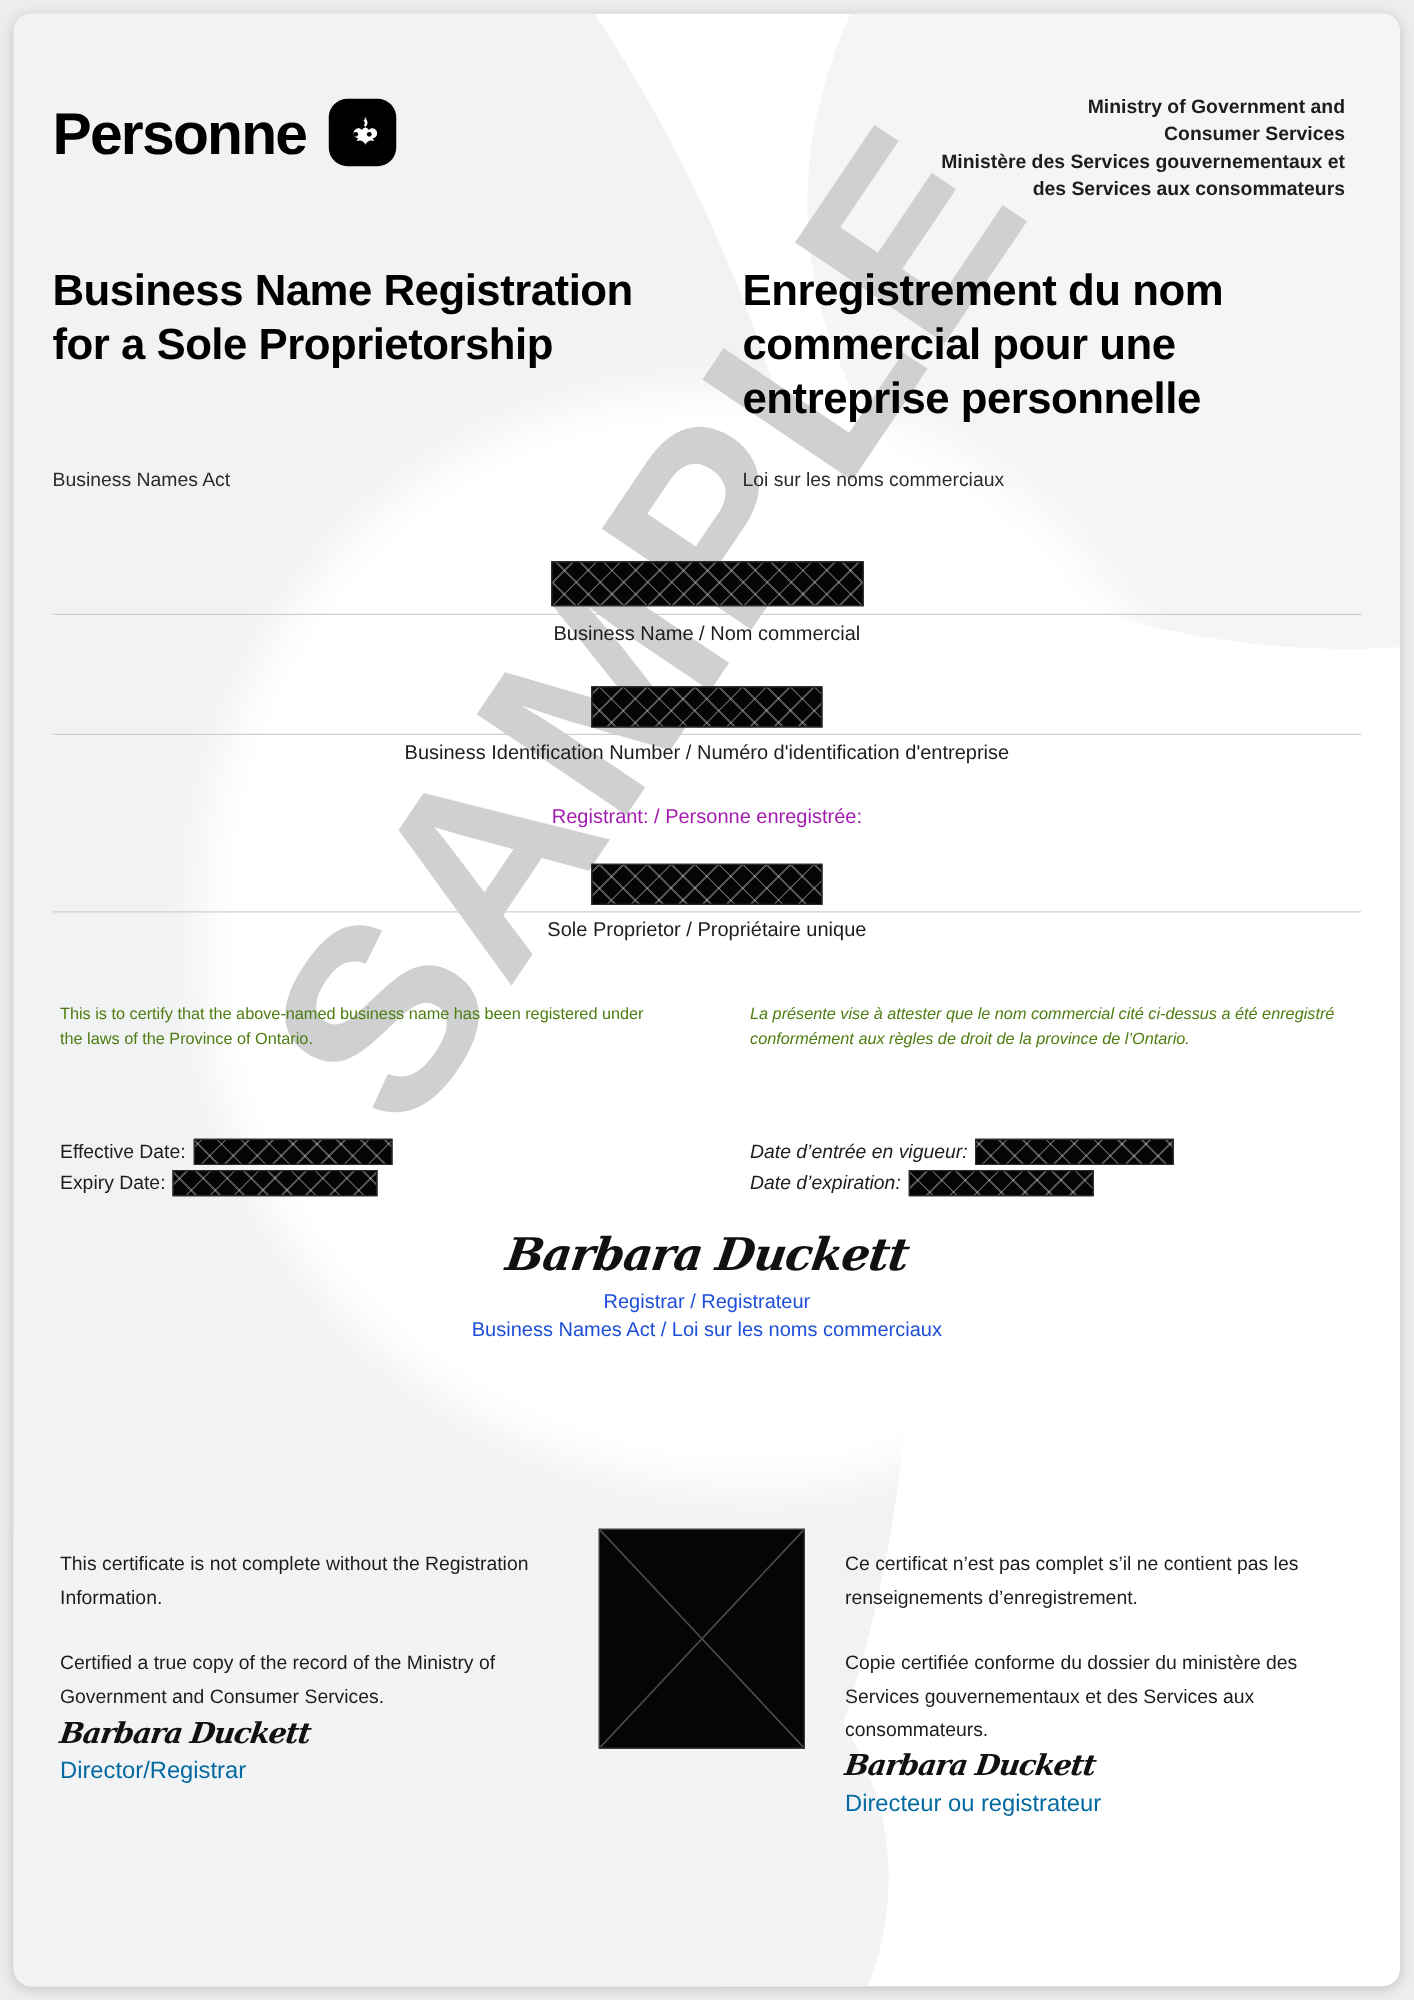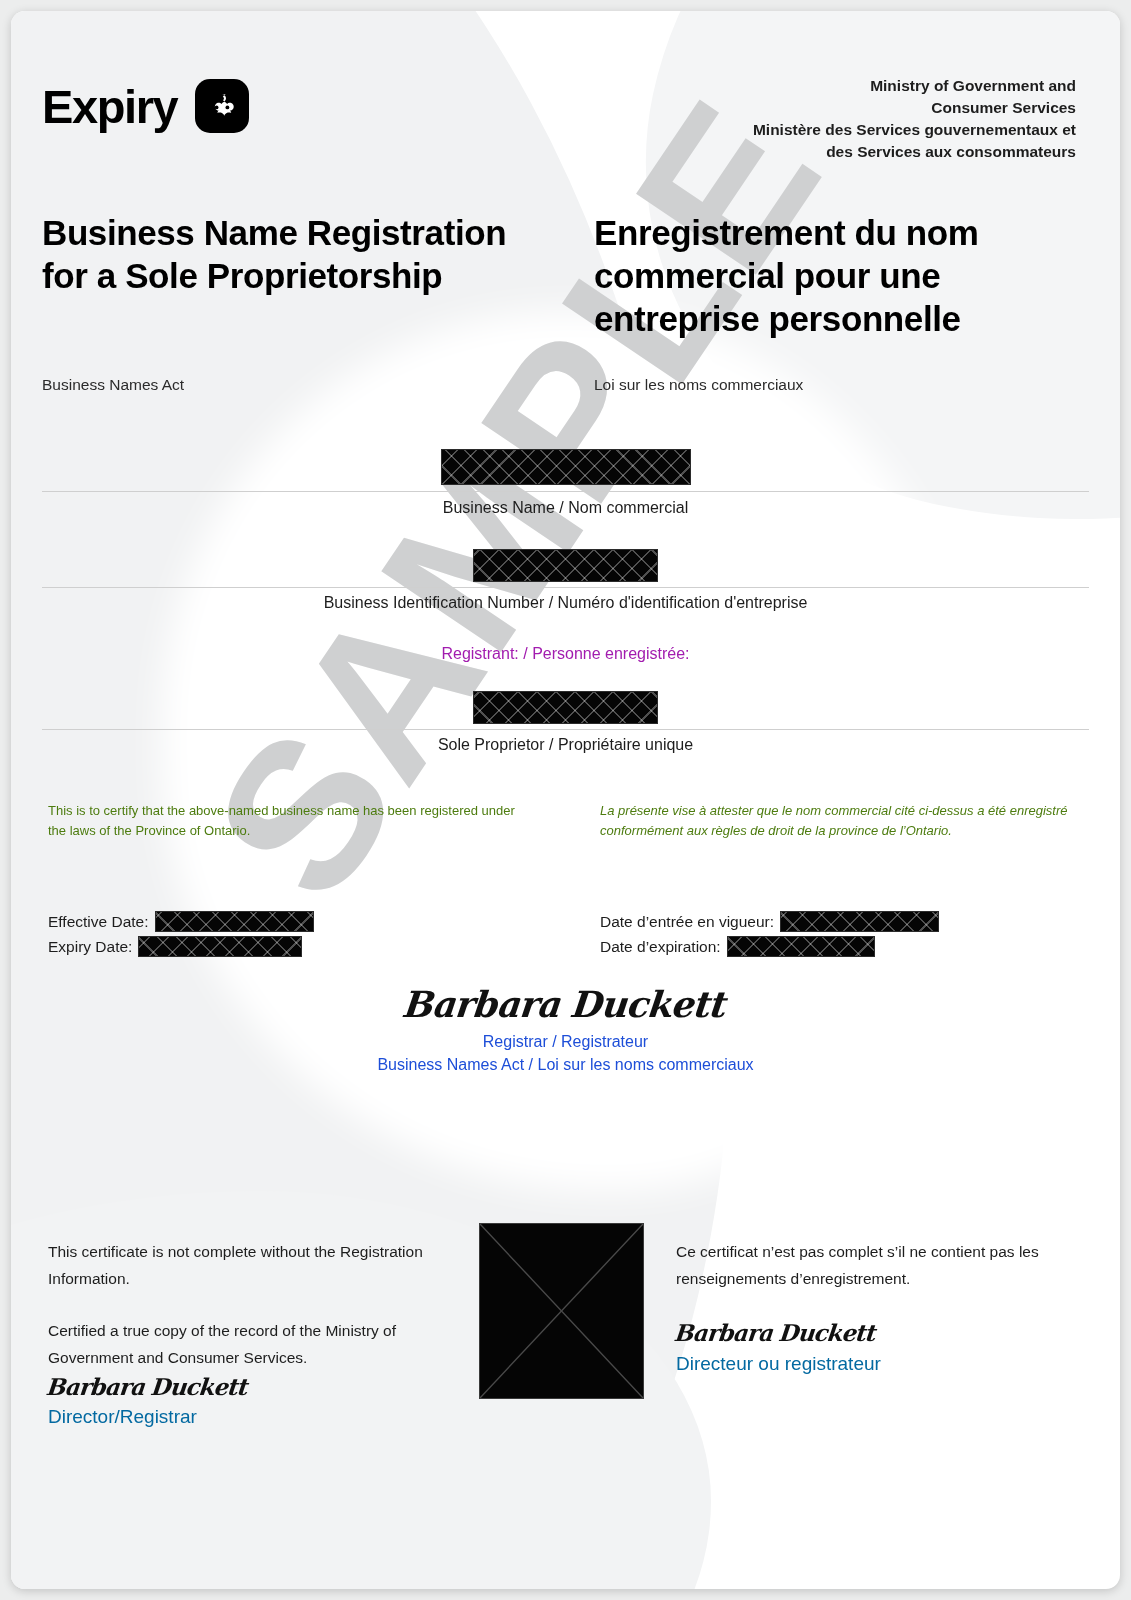--- a/index.html
+++ b/index.html
@@ -193,21 +193,21 @@
   }
 
   
   .certify { position: absolute; font-size: 13px; line-height: 1.55; color: #4d7c0f; }
   #certify-en { left: 37px; top: 790px; width: 475px; }
   #certify-fr { left: 589px; top: 790px; width: 480px; font-style: italic; }
 
   
   .dates { position: absolute; font-size: 15.5px; color: #1d1d1d; }
   #dates-en { left: 37px; top: 898px; }
-  #dates-fr { left: 589px; top: 898px; }
+  #dates-fr { left: 589px; top: 898px; font-style: italic; }
   .date-row { display: flex; align-items: center; height: 25px; white-space: nowrap; }
   .date-row .lbl { margin-right: 6px; }
 
   
   #sig-block {
     position: absolute;
     left: 0; top: 975px;
     width: 1109px;
     text-align: center;
   }
@@ -269,21 +269,21 @@
 
     <div id="watermark">
       <span>SAMPLE</span>
     </div>
 
     <div id="content">
 
       <div id="header">
 
         <div id="brand">
-          <div class="wordmark">Expiry</div>
+          <div class="wordmark">Personne</div>
           <div class="trillium">
             <svg width="36" height="36" viewBox="0 0 36 36" aria-hidden="true">
               <g fill="#ffffff">
                 <path d="M18 6.2c2.2 0 4 1.8 4 4 0 1.5-.8 2.8-2 3.5 1.3.3 2.4 1.1 3.1 2.2.9-1 2.3-1.5 3.7-1.1 2.1.6 3.4 2.8 2.8 4.9-.5 1.7-2 2.8-3.6 2.9.6.6 1 1.4 1.2 2.3-1.1-.5-2.3-.6-3.4-.3-1.6.4-2.9 1.6-3.5 3.1-.6-1.5-1.9-2.7-3.5-3.1-1.1-.3-2.3-.2-3.4.3.2-.9.6-1.7 1.2-2.3-1.6-.1-3.1-1.2-3.6-2.9-.6-2.1.7-4.3 2.8-4.9 1.4-.4 2.8.1 3.7 1.1.7-1.1 1.8-1.9 3.1-2.2-1.2-.7-2-2-2-3.5 0-2.2 1.8-4 4-4z"></path>
               </g>
               <g fill="#000000">
                 <circle cx="18" cy="10.4" r="1.9"></circle>
                 <circle cx="12.6" cy="19.4" r="1.9"></circle>
                 <circle cx="23.4" cy="19.4" r="1.9"></circle>
               </g>
@@ -377,19 +377,20 @@
         <div class="bottom-para">This certificate is not complete without the Registration Information.</div>
         <div class="gap"></div>
         <div class="bottom-para">Certified a true copy of the record of the Ministry of Government and Consumer Services.</div>
         <div class="signature small-sig">Barbara Duckett</div>
         <div class="role">Director/Registrar</div>
       </div>
 
       <div id="bottom-right">
         <div class="bottom-para">Ce certificat n’est pas complet s’il ne contient pas les renseignements d’enregistrement.</div>
         <div class="gap"></div>
+        <div class="bottom-para">Copie certifiée conforme du dossier du ministère des Services gouvernementaux et des Services aux consommateurs.</div>
         <div class="signature small-sig">Barbara Duckett</div>
         <div class="role">Directeur ou registrateur</div>
       </div>
 
     </div>
   </div>
 </div>
 
 </body></html>

